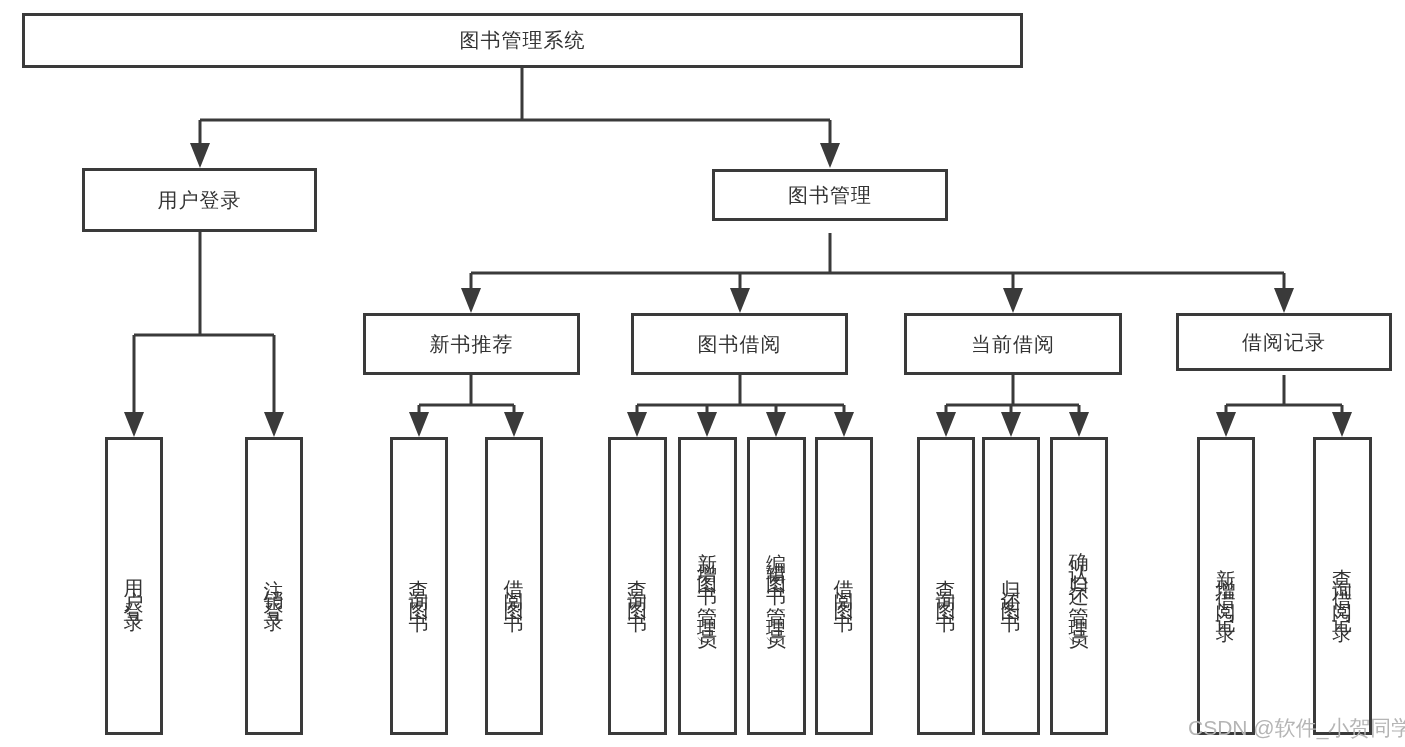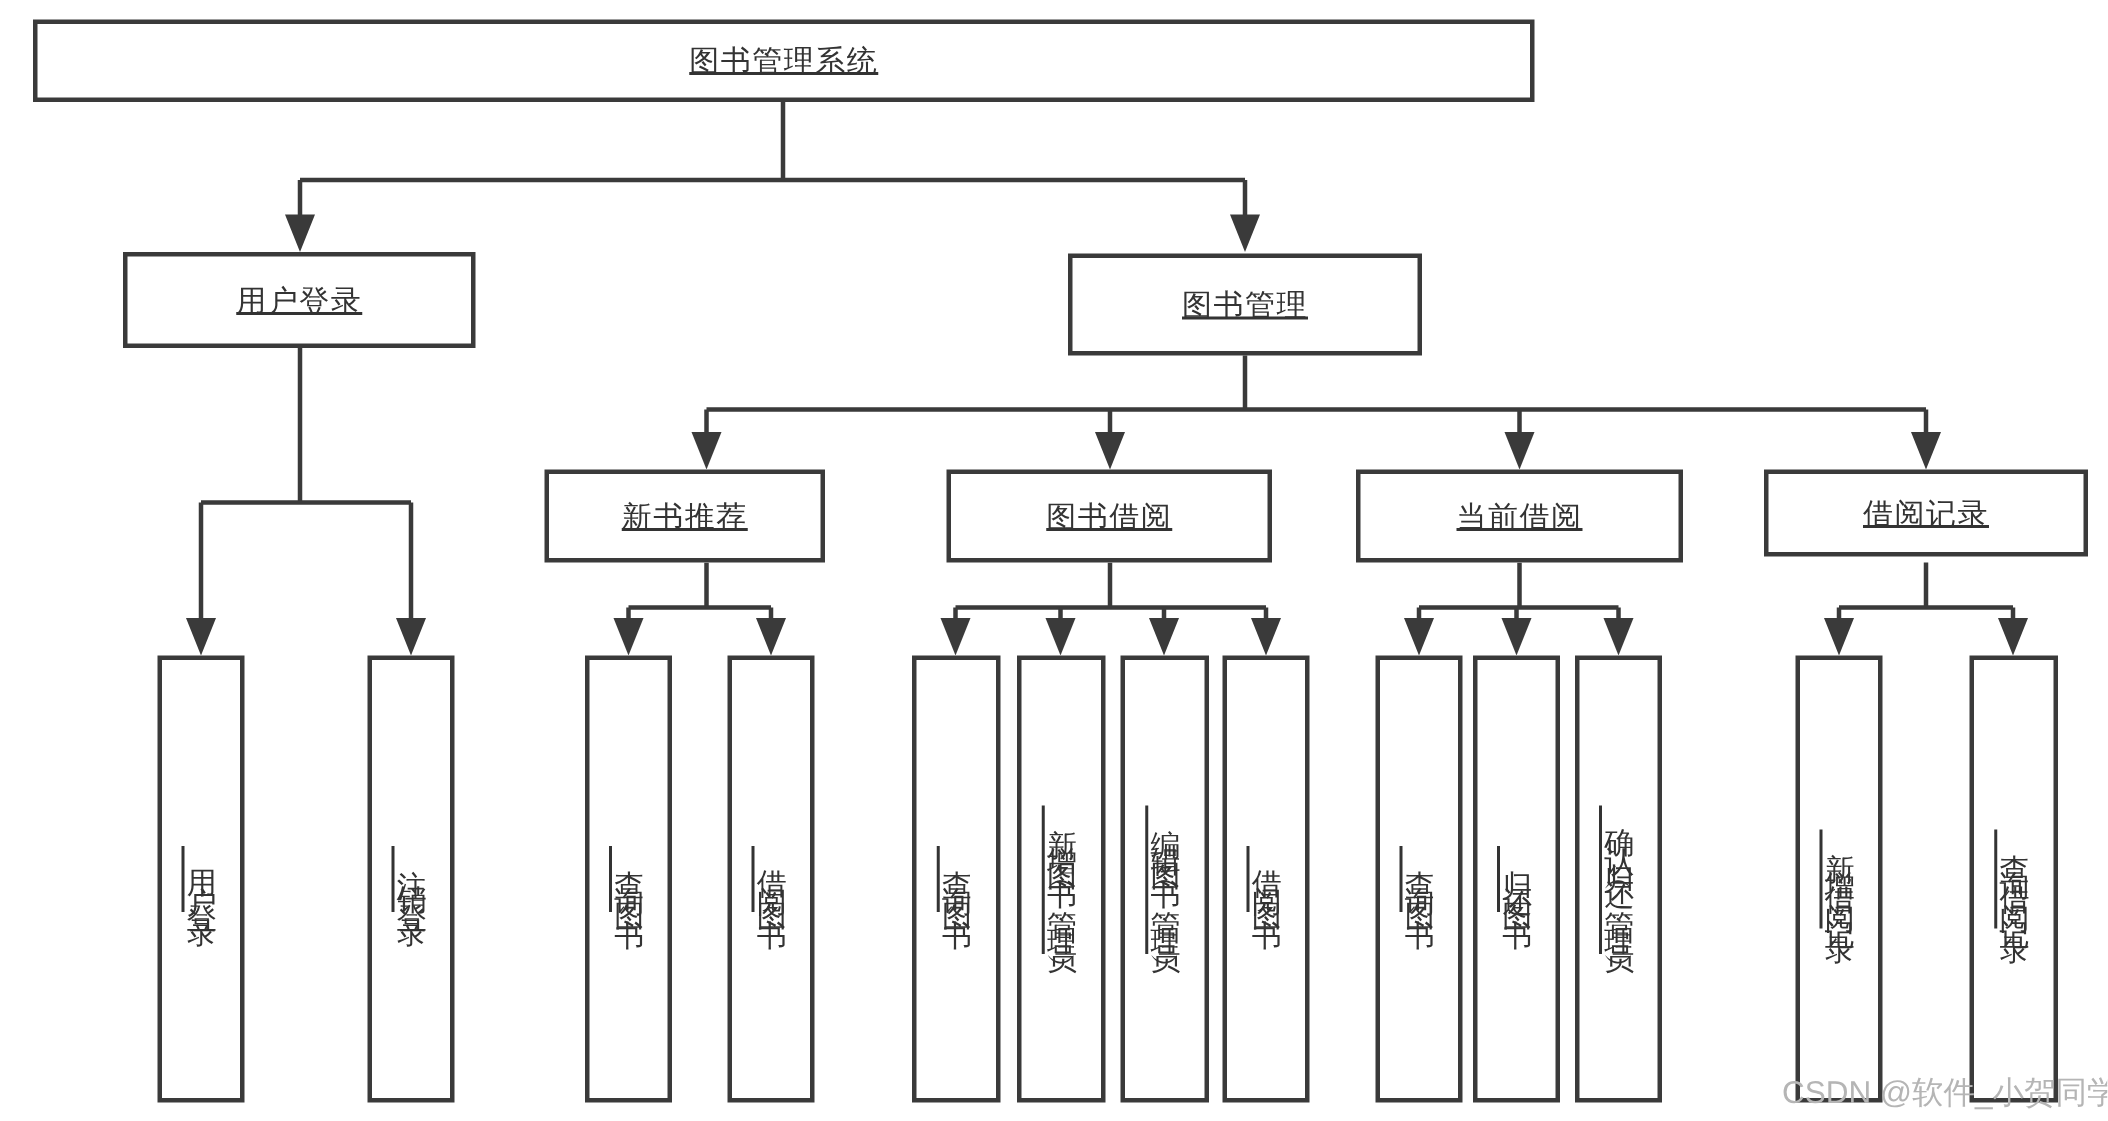--- a/index.html
+++ b/index.html
@@ -24,21 +24,20 @@
   }
   .box {
     position: absolute;
     box-sizing: border-box;
     border: 3px solid #3a3a3a;
     background: #ffffff;
     display: flex;
     align-items: center;
     justify-content: center;
     color: #333333;
-    text-decoration: underline;
   }
   .hbox {
     font-size: 20px;
     letter-spacing: 1px;
   }
   .vbox span {
     writing-mode: vertical-rl;
     text-orientation: mixed;
     font-size: 20px;
     line-height: 1;
@@ -101,25 +100,25 @@
     </g>
   </svg>
 
   <div class="box hbox" style="left:22px; top:13px; width:1001px; height:55px;">
     <span>图书管理系统</span>
   </div>
 
   <div class="box hbox" style="left:82px; top:168px; width:235px; height:64px;">
     <span>用户登录</span>
   </div>
-  <div class="box hbox" style="left:712px; top:169px; width:236px; height:68px;">
+  <div class="box hbox" style="left:712px; top:169px; width:236px; height:52px;">
     <span>图书管理</span>
   </div>
 
-  <div class="box hbox" style="left:363px; top:313px; width:187px; height:62px;">
+  <div class="box hbox" style="left:363px; top:313px; width:217px; height:62px;">
     <span>新书推荐</span>
   </div>
   <div class="box hbox" style="left:904px; top:313px; width:218px; height:62px;">
     <span>当前借阅</span>
   </div>
   <div class="box hbox" style="left:631px; top:313px; width:217px; height:62px;">
     <span>图书借阅</span>
   </div>
   <div class="box hbox" style="left:1176px; top:313px; width:216px; height:58px;">
     <span>借阅记录</span>

